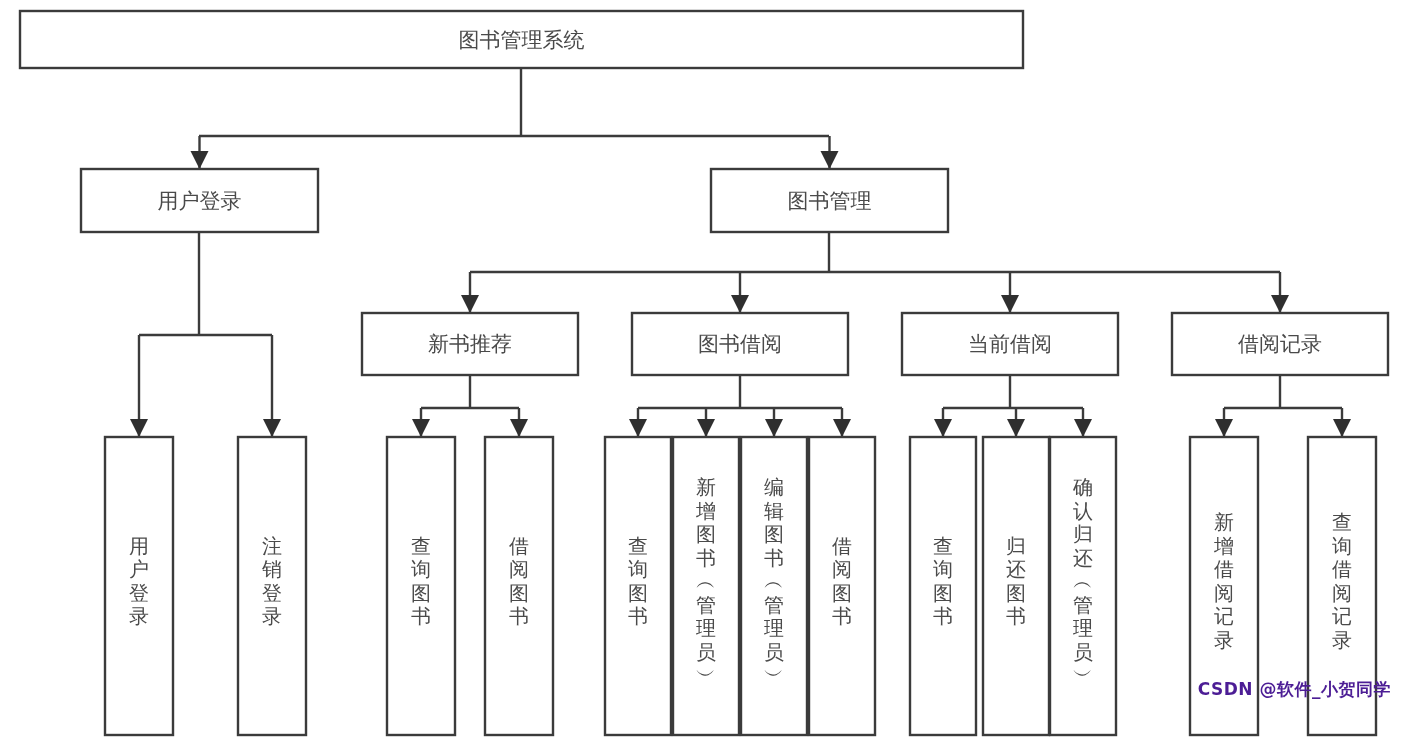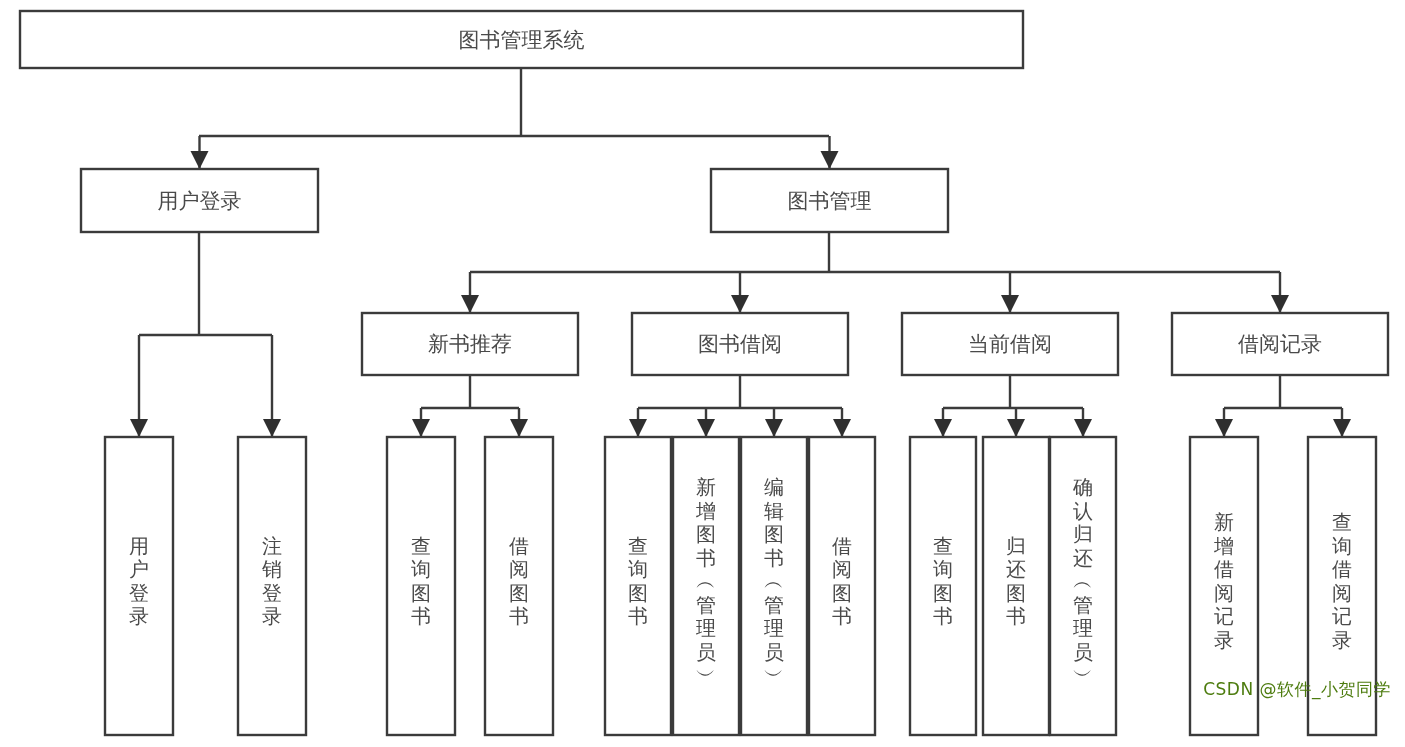--- a/index.html
+++ b/index.html
@@ -53,26 +53,27 @@
   .node-label-vertical {
     fill: #4a4a4a;
     font-family: "DejaVu Sans", "Liberation Sans", sans-serif;
     font-size: 20px;
     text-anchor: middle;
   }
   .watermark {
     position: absolute;
     right: 14px;
     bottom: 6px;
-    color: #4d7c0f;
+    color: #4c1d95;
     font-family: "DejaVu Sans", "Liberation Sans", sans-serif;
     font-size: 17px;
     letter-spacing: 0.5px;
     white-space: nowrap;
     user-select: none;
+    font-weight: bold;
   }
 </style>
 </head>
 <body>
 
 <div id="chart-root">
   <svg class="diagram" viewBox="0 0 1405 747" xmlns="http://www.w3.org/2000/svg">
     <g id="layer-connectors">
         <line class="connector" x1="521" y1="68" x2="521" y2="136"></line>
         <line class="connector" x1="199" y1="136" x2="829" y2="136"></line>

